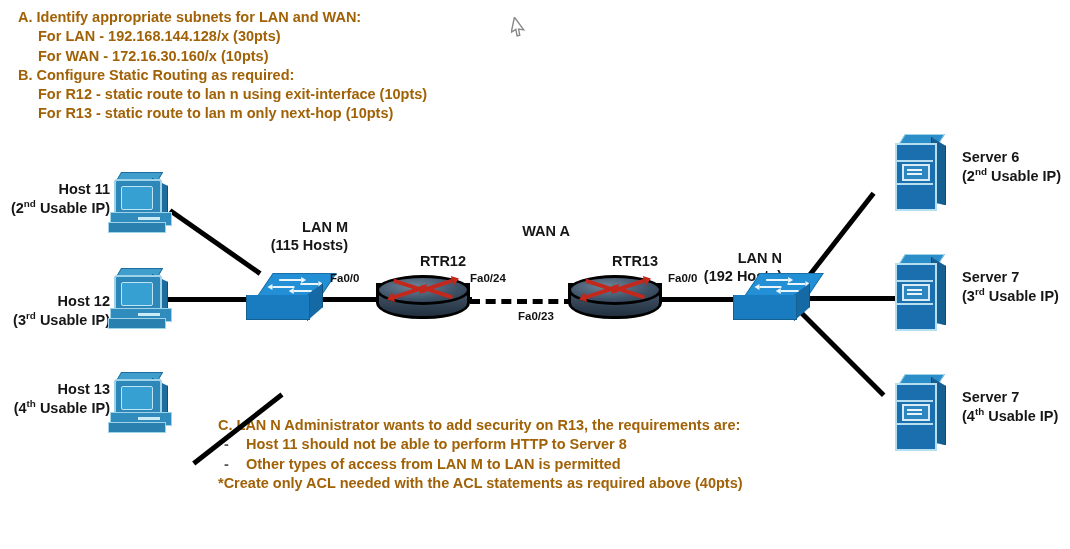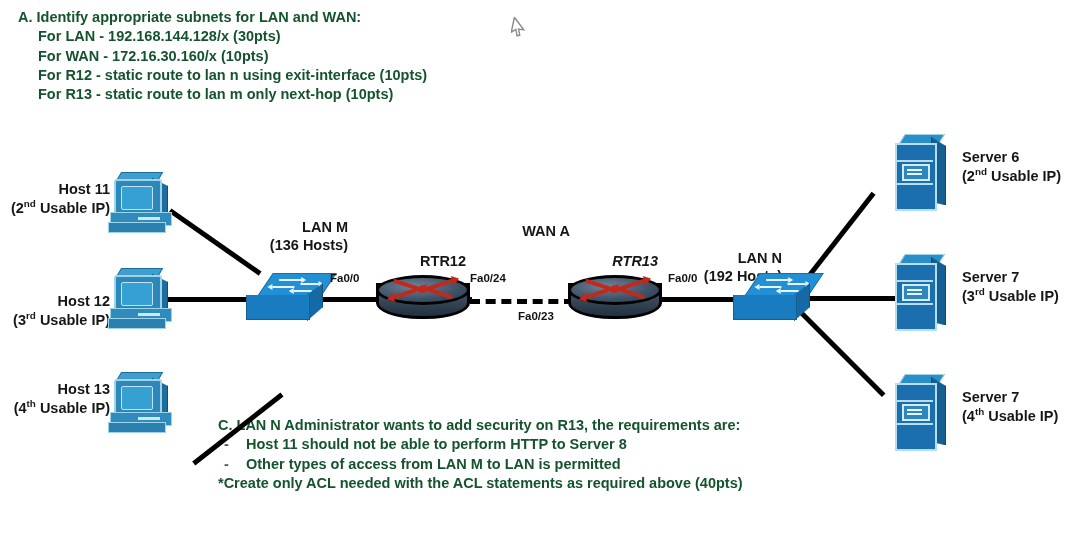--- a/index.html
+++ b/index.html
@@ -16,21 +16,21 @@
     font-family: "Liberation Sans", sans-serif;
     color: #1a1a1a;
   }
 
   
   .req-block {
     position: absolute;
     font-weight: bold;
     line-height: 1.33;
     white-space: nowrap;
-    color: #14532d;
+    color: #a16207;
   }
   #req-a { left: 18px; top: 8px; font-size: 14.5px; }
   #req-c { left: 218px; top: 416px; font-size: 14.5px; }
 
   .req-line { display: block; }
   .req-line.indent { padding-left: 20px; }
   .req-line.bullet { padding-left: 6px; }
   .req-line.bullet::before {
     content: "-";
     display: inline-block;
@@ -200,20 +200,21 @@
 </style>
 </head>
 <body>
 
 <div id="page">
 
   <div class="req-block" id="req-a">
     <span class="req-line">A. Identify appropriate subnets for LAN and WAN:</span>
     <span class="req-line indent">For LAN - 192.168.144.128/x (30pts)</span>
     <span class="req-line indent">For WAN - 172.16.30.160/x (10pts)</span>
+    <span class="req-line">B. Configure Static Routing as required:</span>
     <span class="req-line indent">For R12 - static route to lan n using exit-interface (10pts)</span>
     <span class="req-line indent">For R13 - static route to lan m only next-hop (10pts)</span>
   </div>
 
   <div class="req-block" id="req-c">
     <span class="req-line">C. LAN N Administrator wants to add security on R13, the requirements are:</span>
     <span class="req-line bullet">Host 11 should not be able to perform HTTP to Server 8</span>
     <span class="req-line bullet">Other types of access from LAN M to LAN is permitted</span>
     <span class="req-line">*Create only ACL needed with the ACL statements as required above (40pts)</span>
   </div>
@@ -283,21 +284,21 @@
         <div class="screen"></div>
       </div>
     <div class="base-lip"></div>
     <div class="base-top"></div>
     <div class="key"></div>
     <div class="base-bot"></div>
   </div>
 
   <div class="node-label" style="left:238px; top:218px; width:110px;">
     <span>LAN M</span>
-    <span class="sub">(136 Hosts)</span>
+    <span class="sub">(115 Hosts)</span>
   </div>
   <div class="switch" style="left:246px; top:273px;">
     <div class="sw-top">
       <div class="arrow r" style="left:10px; top:5px;  width:22px; transform: skewX(34deg);"></div>
       <div class="arrow l" style="left:8px;  top:12px; width:22px; transform: skewX(34deg);"></div>
       <div class="arrow r" style="left:34px; top:9px;  width:18px; transform: skewX(34deg);"></div>
       <div class="arrow l" style="left:32px; top:16px; width:18px; transform: skewX(34deg);"></div>
     </div>
     <div class="sw-side"></div>
     <div class="sw-front"></div>
@@ -312,21 +313,21 @@
       <div class="rarr l" style="left:14px; top:13px; width:28px; transform: rotate(-18deg);"></div>
       <div class="rarr r" style="left:46px; top:5px;  width:28px; transform: rotate(-18deg);"></div>
       <div class="rarr l" style="left:46px; top:13px; width:28px; transform: rotate(18deg);"></div>
     </div>
   </div>
   <div class="iface" style="left:470px; top:272px;">Fa0/24</div>
 
   <div class="node-label" style="left:480px; top:222px; width:90px;">WAN A</div>
   <div class="iface" style="left:518px; top:310px;">Fa0/23</div>
 
-  <div class="node-label" style="left:568px; top:252px; width:90px;font-style:italic;">RTR13</div>
+  <div class="node-label" style="left:568px; top:252px; width:90px;">RTR13</div>
   <div class="router" style="left:568px; top:275px;">
     <div class="rt-body"></div>
     <div class="rt-top">
       <div class="rarr r" style="left:14px; top:5px;  width:28px; transform: rotate(18deg);"></div>
       <div class="rarr l" style="left:14px; top:13px; width:28px; transform: rotate(-18deg);"></div>
       <div class="rarr r" style="left:46px; top:5px;  width:28px; transform: rotate(-18deg);"></div>
       <div class="rarr l" style="left:46px; top:13px; width:28px; transform: rotate(18deg);"></div>
     </div>
   </div>
   <div class="iface" style="left:668px; top:272px;">Fa0/0</div>

